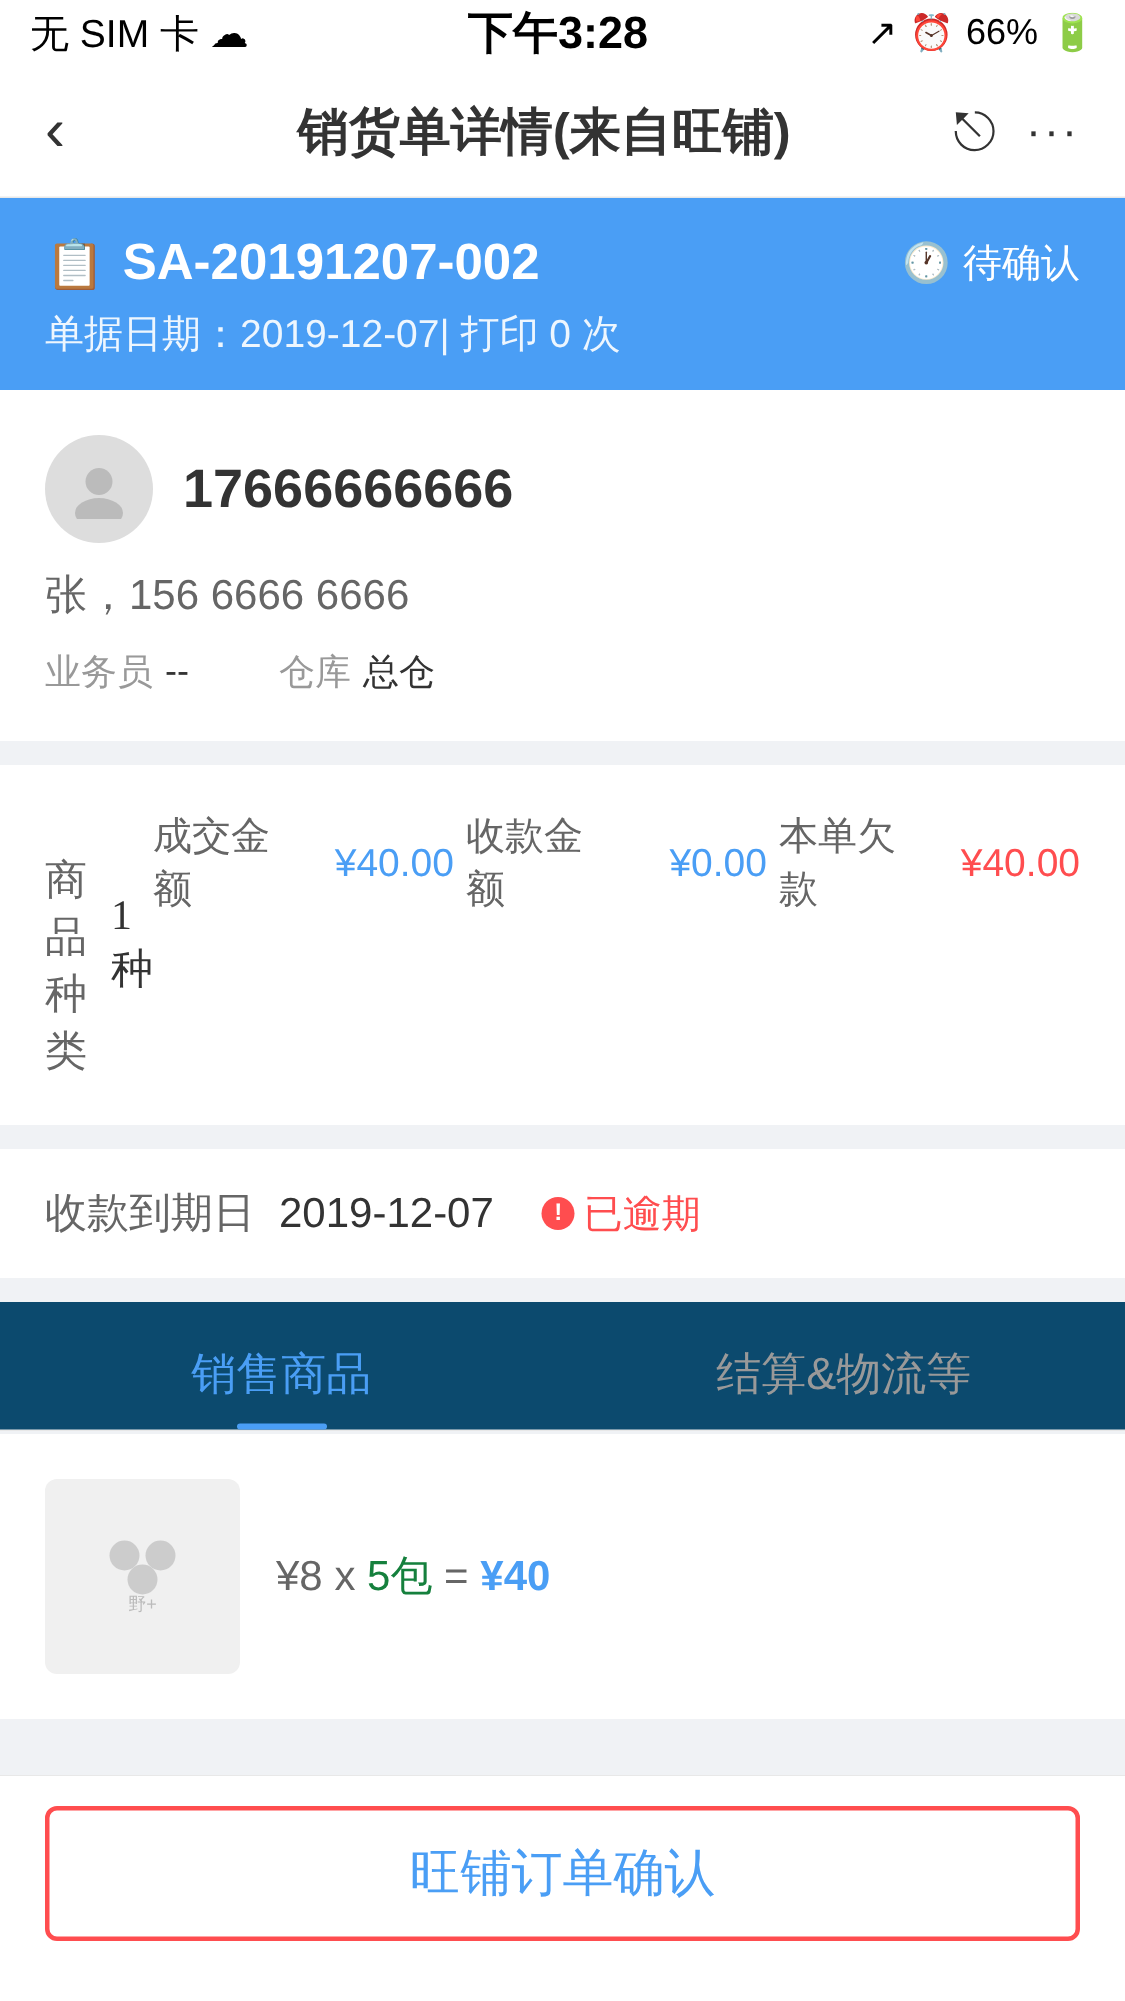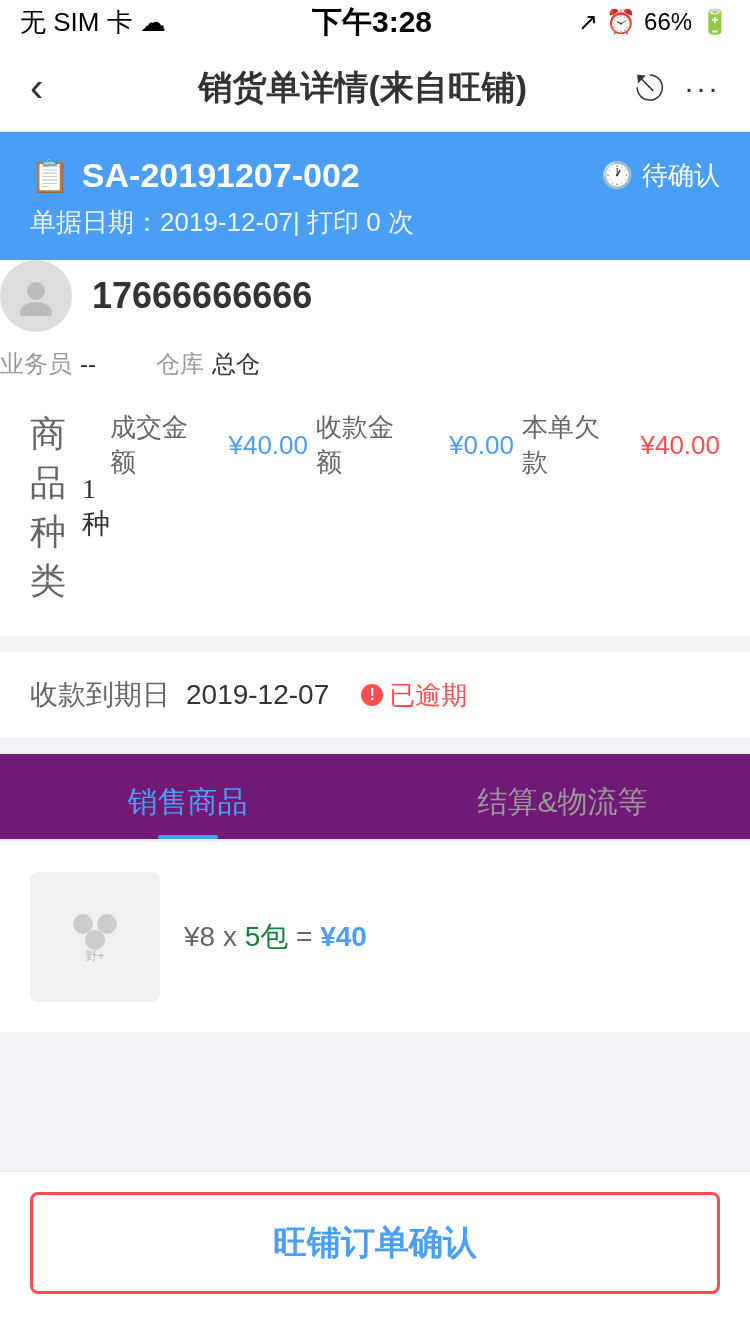--- a/index.html
+++ b/index.html
@@ -94,20 +94,22 @@
     }
     .order-date {
       font-size: 26px;
       color: rgba(255,255,255,0.9);
       margin-top: 6px;
     }
 
     
     .customer-card {
       background: #fff;
+      padding: 30px;
+      margin-bottom: 16px;
     }
     .customer-top {
       display: flex;
       align-items: center;
       gap: 20px;
       margin-bottom: 16px;
     }
     .customer-avatar {
       width: 72px;
       height: 72px;
@@ -152,21 +154,21 @@
       margin-bottom: 16px;
       display: flex;
       align-items: flex-start;
     }
     .summary-left {
       flex: 1;
       display: flex;
       align-items: center;
       gap: 16px;
     }
-    .summary-label { color: #666; font-size: 36px; }
+    .summary-label { color: #666; font-size: 28px; margin-top: 28px; }
     .summary-value { color: #333; font-size: 28px; font-weight: 500; font-family: Liberation Serif, serif; }
     .summary-right {
       display: flex;
       flex-direction: row;
       align-items: flex-end;
       gap: 8px;
     }
     .summary-row {
       display: flex;
       align-items: center;
@@ -205,21 +207,21 @@
       display: flex;
       align-items: center;
       justify-content: center;
       color: #fff;
       font-size: 16px;
       font-weight: bold;
     }
 
     
     .tabs-bar {
-      background: #701a75;
+      background: #0c4a6e;
       display: flex;
       align-items: stretch;
       border-bottom: 1px solid #e8e8e8;
       margin-bottom: 0;
     }
     .tab-item {
       flex: 1;
       display: flex;
       flex-direction: column;
       align-items: center;
@@ -296,27 +298,27 @@
       position: fixed;
       bottom: 0;
       left: 0;
       width: 750px;
       background: #fff;
       padding: 20px 30px 40px;
       border-top: 1px solid #e8e8e8;
     }
     .confirm-btn {
       width: 100%;
-      height: 102px;
+      height: 90px;
       border: 3px solid #ff4d4f;
       background: #fff;
       border-radius: 8px;
       font-size: 34px;
       color: #4a9ef5;
-      font-weight: 700;
+      font-weight: 400;
       cursor: pointer;
       display: flex;
       align-items: center;
       justify-content: center;
     }
   </style>
 </head>
 <body>
 
 <div class="status-bar">
@@ -360,20 +362,21 @@
 <div class="customer-card">
   <div class="customer-top">
     <div class="customer-avatar">
       <svg width="40" height="40" viewBox="0 0 40 40" fill="none">
         <circle cx="20" cy="15" r="9" fill="#bbb"></circle>
         <ellipse cx="20" cy="36" rx="16" ry="10" fill="#bbb"></ellipse>
       </svg>
     </div>
     <div class="customer-phone">17666666666</div>
   </div>
+  <div class="customer-info">张，156 6666 6666</div>
   <div class="customer-meta">
     <div class="customer-meta-item">
       <span class="meta-label">业务员</span>
       <span class="meta-value">--</span>
     </div>
     <div class="customer-meta-item">
       <span class="meta-label">仓库</span>
       <span class="meta-value">总仓</span>
     </div>
   </div>

